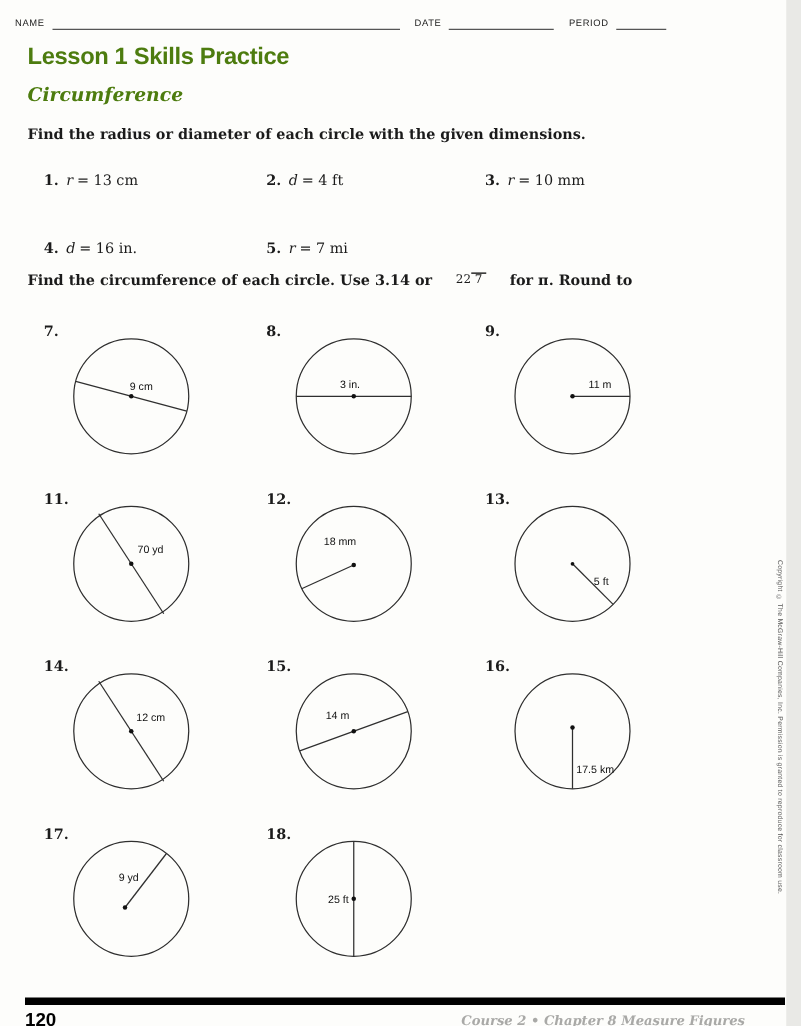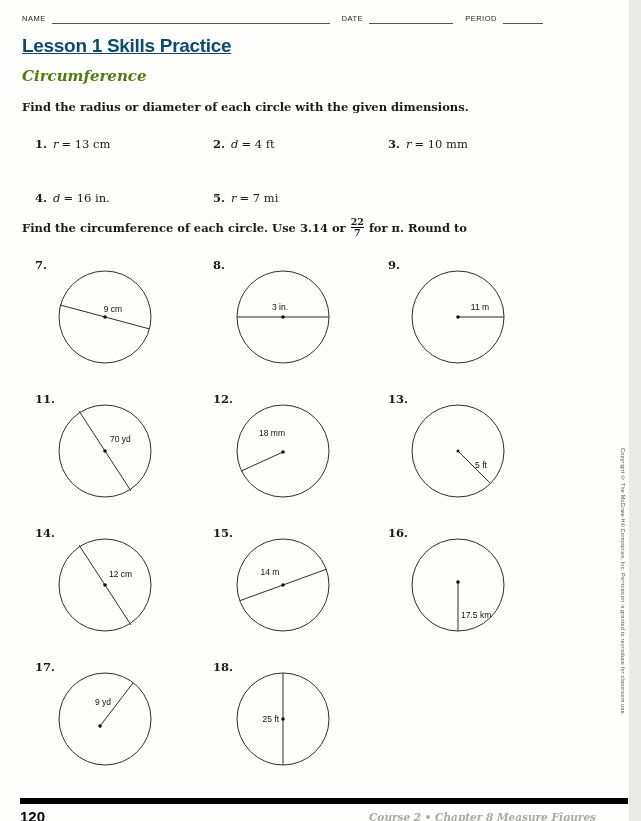--- a/index.html
+++ b/index.html
@@ -6,34 +6,34 @@
   html,body { background:#ffffff; }
   .page {
     position:relative; width:641px; height:821px; margin:0 auto;
     background:#fdfdfb; overflow:hidden;
     font-family:"DejaVu Serif", serif; color:#1b1b1b;
   }
   .edge-strip { position:absolute; right:0; top:0; width:12px; height:100%; background:#e9e9e6; }
 
   
   .header-row {
-    position:absolute; top:14px; left:22px; width:534px;
+    position:absolute; top:14px; left:12px; width:534px;
     display:flex; align-items:flex-end;
     font-family:"Liberation Sans", sans-serif; font-size:7.5px; letter-spacing:.5px; color:#222;
   }
   .hlabel { padding-bottom:1px; }
   .hline { border-bottom:1px solid #555; height:10px; margin-left:6px; }
   .hline.long  { width:278px; margin-right:12px; }
   .hline.med   { width:84px;  margin-right:12px; }
   .hline.short { width:40px; }
 
   .title {
     position:absolute; top:35px; left:22px;
     font-family:"Liberation Sans", sans-serif; font-weight:bold; font-size:19px;
-    letter-spacing:-.3px; color:#0c4a6e;text-decoration:underline;
+    letter-spacing:-.3px; color:#4d7c0f;
   }
   .subtitle {
     position:absolute; top:67px; left:22px;
     font-size:15px; font-weight:bold; font-style:italic; color:#4d7c0f;
   }
 
   .instr1 { position:absolute; top:100px; left:22px; font-weight:bold; font-size:11.5px; }
 
   .s1grid {
     position:absolute; top:124px; left:35px; width:560px;
@@ -41,25 +41,25 @@
     font-size:11.5px;
     margin-top:13px;
   }
   .pnum { font-weight:bold; }
   .s1 .pnum { margin-right:6px; }
   .s1 .pvar { font-style:italic; margin-right:3px; }
 
   .instr2 {
     position:absolute; top:217px; left:22px;
     font-weight:bold; font-size:11.5px;
-    display:flex; align-items:center; gap:5px;
+    display:flex; align-items:center; gap:19px;
   }
   .frac {
-    display:inline-flex; flex-direction:column; align-items:center;
-    font-size:9.5px; line-height:1.1; font-weight:bold;
+    display:inline-flex; flex-direction:row; align-items:center;
+    font-size:9.5px; line-height:1.1; font-weight:normal;
   }
   .frac-den { border-top:1px solid #000; padding:0 3px; }
   .instr2-line2 { position:absolute; top:242px; left:22px; font-weight:bold; font-size:11.5px; }
 
   
   .cgrid {
     position:absolute; top:256px; left:30px; width:548px;
     display:grid; grid-template-columns:178px 175px 1fr; grid-auto-rows:134px;
   }
   .cell { position:relative; }

